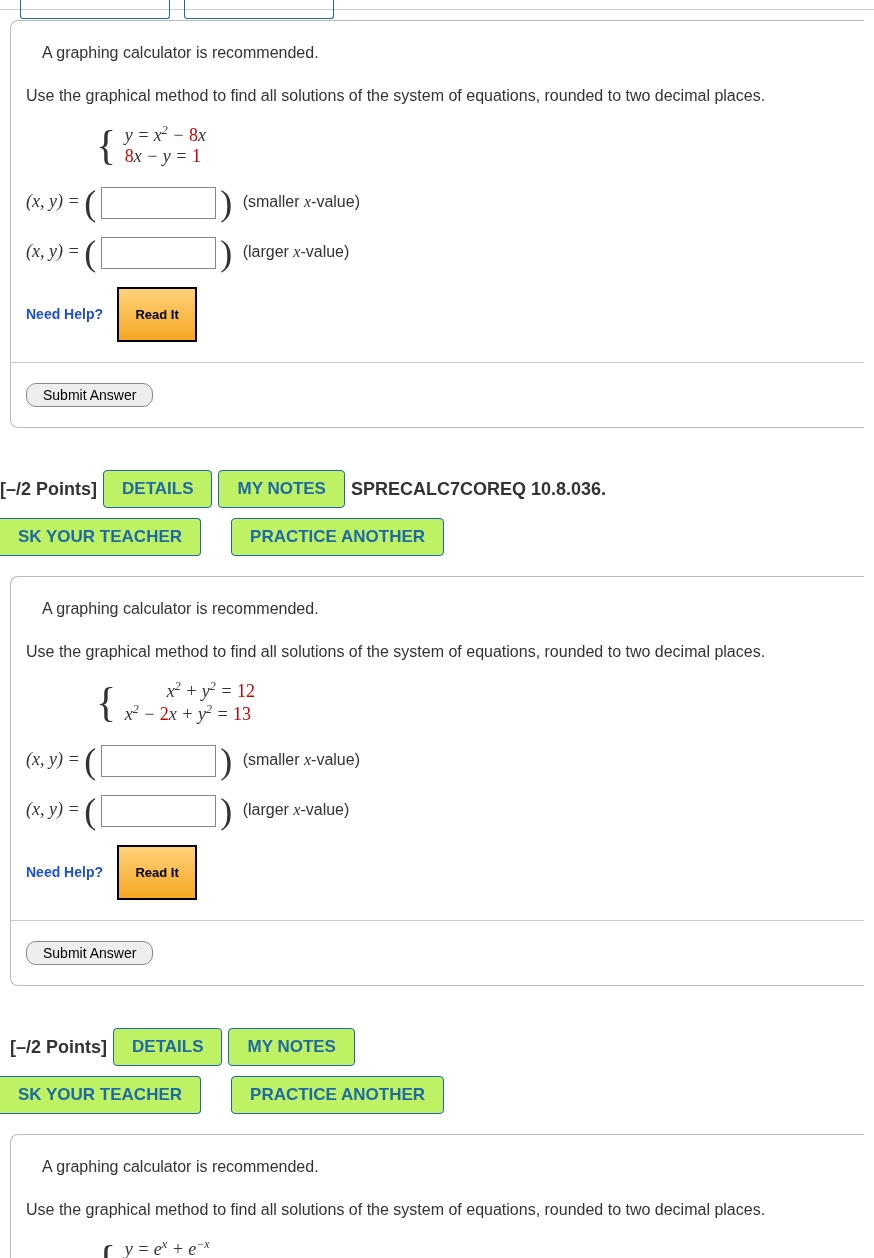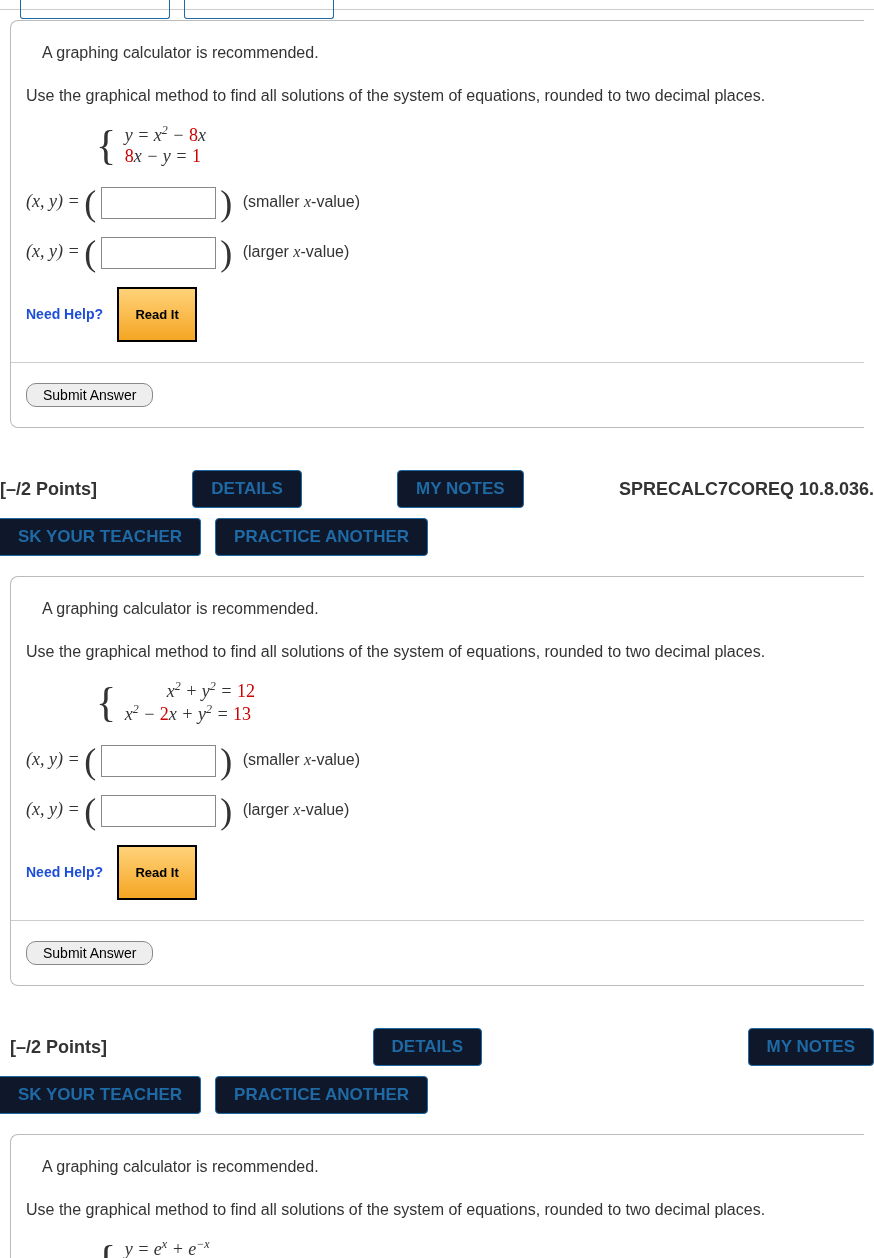--- a/index.html
+++ b/index.html
@@ -49,43 +49,42 @@
     font-family: Arial; font-weight: bold; font-size: 13px;
     padding: 18px 16px;
     cursor: pointer;
   }
   .hr-line { border-top: 1px solid #ccc; margin: 20px -15px 20px -15px; }
   .submit-btn {
     background: #eee; border: 1px solid #888; border-radius: 10px;
     padding: 3px 16px; font-size: 14px; cursor: pointer;
   }
   .header-bar {
-    display: flex; align-items: center; gap: 28px;
+    display: flex; align-items: center; gap: 6px;
     padding: 12px 0 10px 0;
     flex-wrap: wrap;
-    justify-content: space-between;
   }
   .header-bar .points { font-weight: bold; font-size: 18px; }
   .header-bar .ref { font-weight: bold; font-size: 18px; color: #333; }
   .hb-btn {
     border: 1px solid #1f6aa5;
     color: #1f6aa5;
     font-weight: bold;
     font-size: 17px;
     padding: 8px 18px;
     border-radius: 4px;
-    background: #0f172a;
+    background: #bef264;
     cursor: pointer;
   }
   .hb-left-cut {
     border-left: none;
     border-top-left-radius: 0;
     border-bottom-left-radius: 0;
   }
-  .sub-bar { display:flex; gap:14px; padding: 0 0 10px 0; flex-wrap: wrap; }
+  .sub-bar { display:flex; gap:30px; padding: 0 0 10px 0; flex-wrap: wrap; }
 </style>
 </head>
 <body>
 
 <div class="top-stub">
   <span class="box">&nbsp;</span>
   <span class="box">&nbsp;</span>
 </div>
 
 <div class="question-panel">

